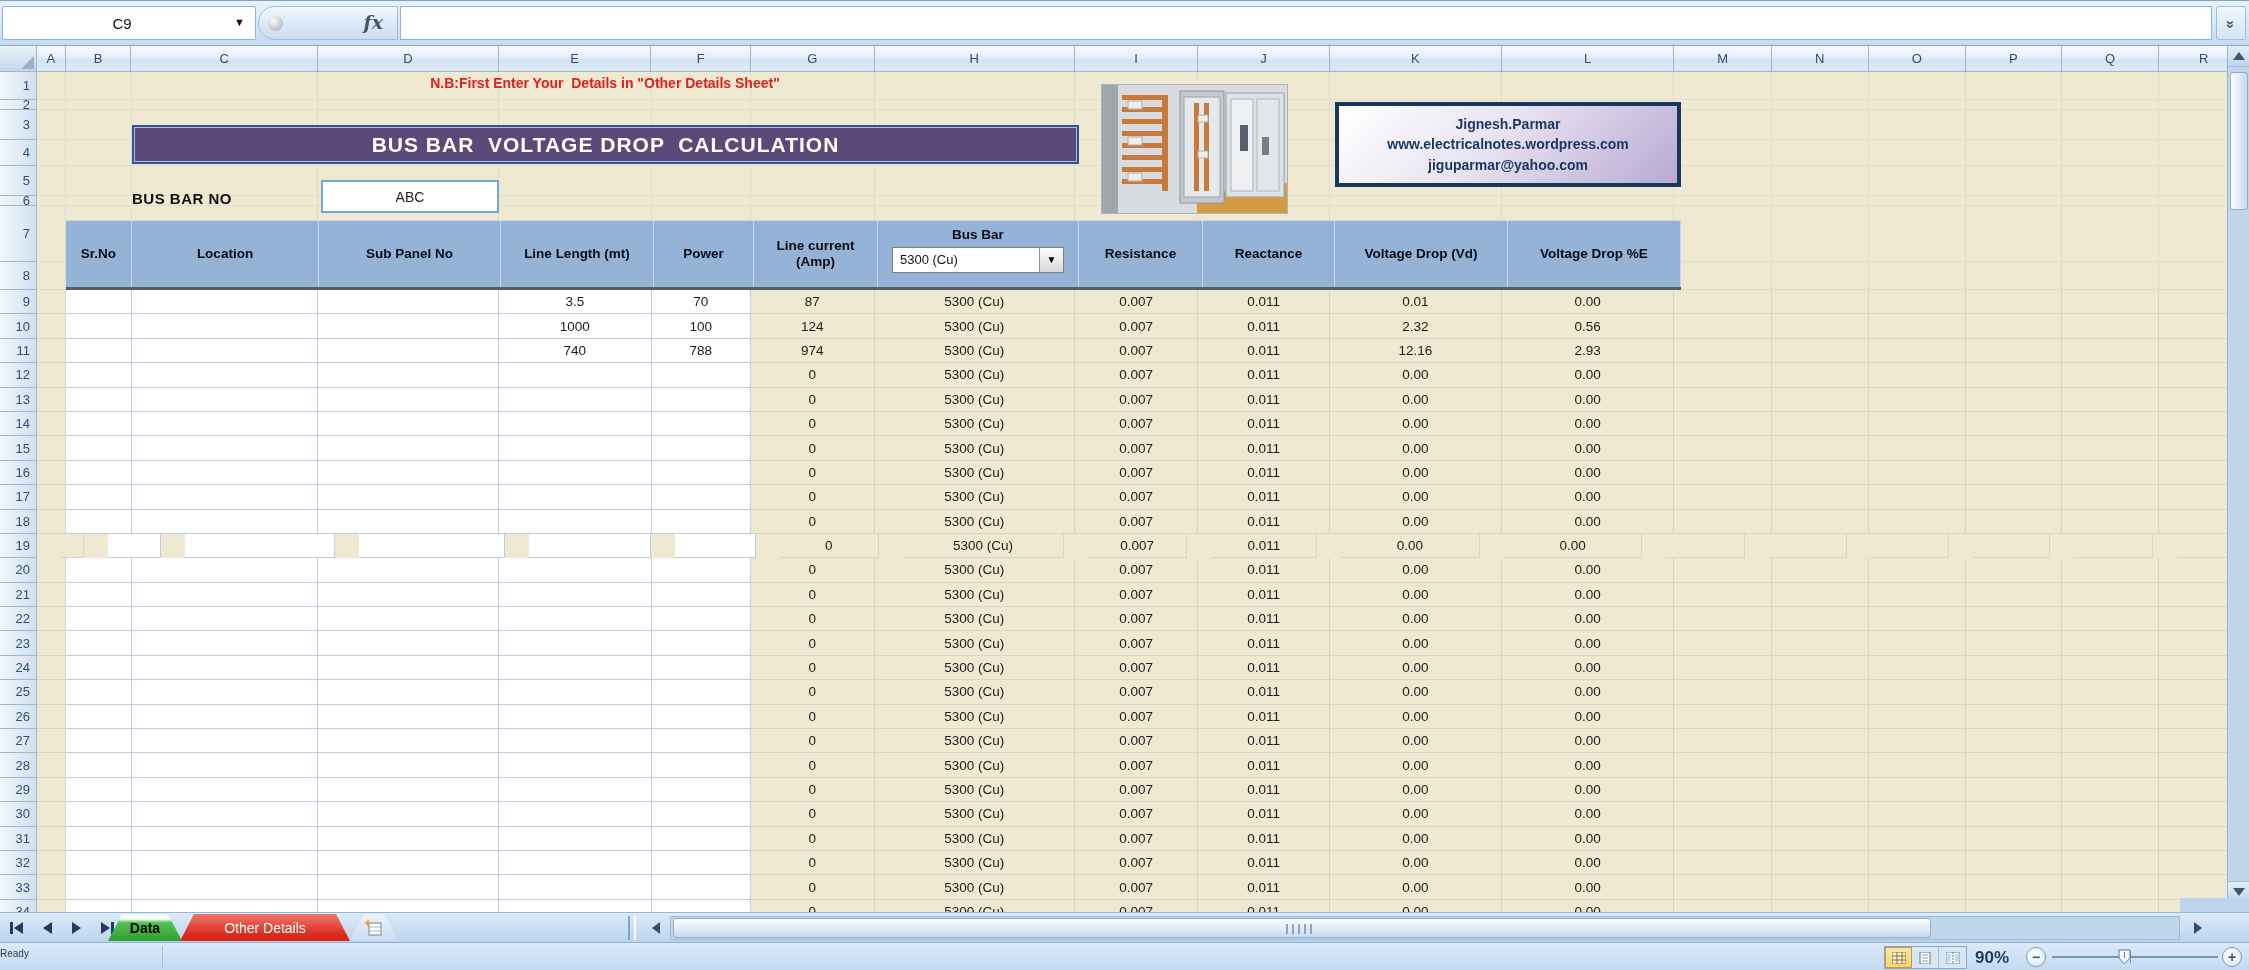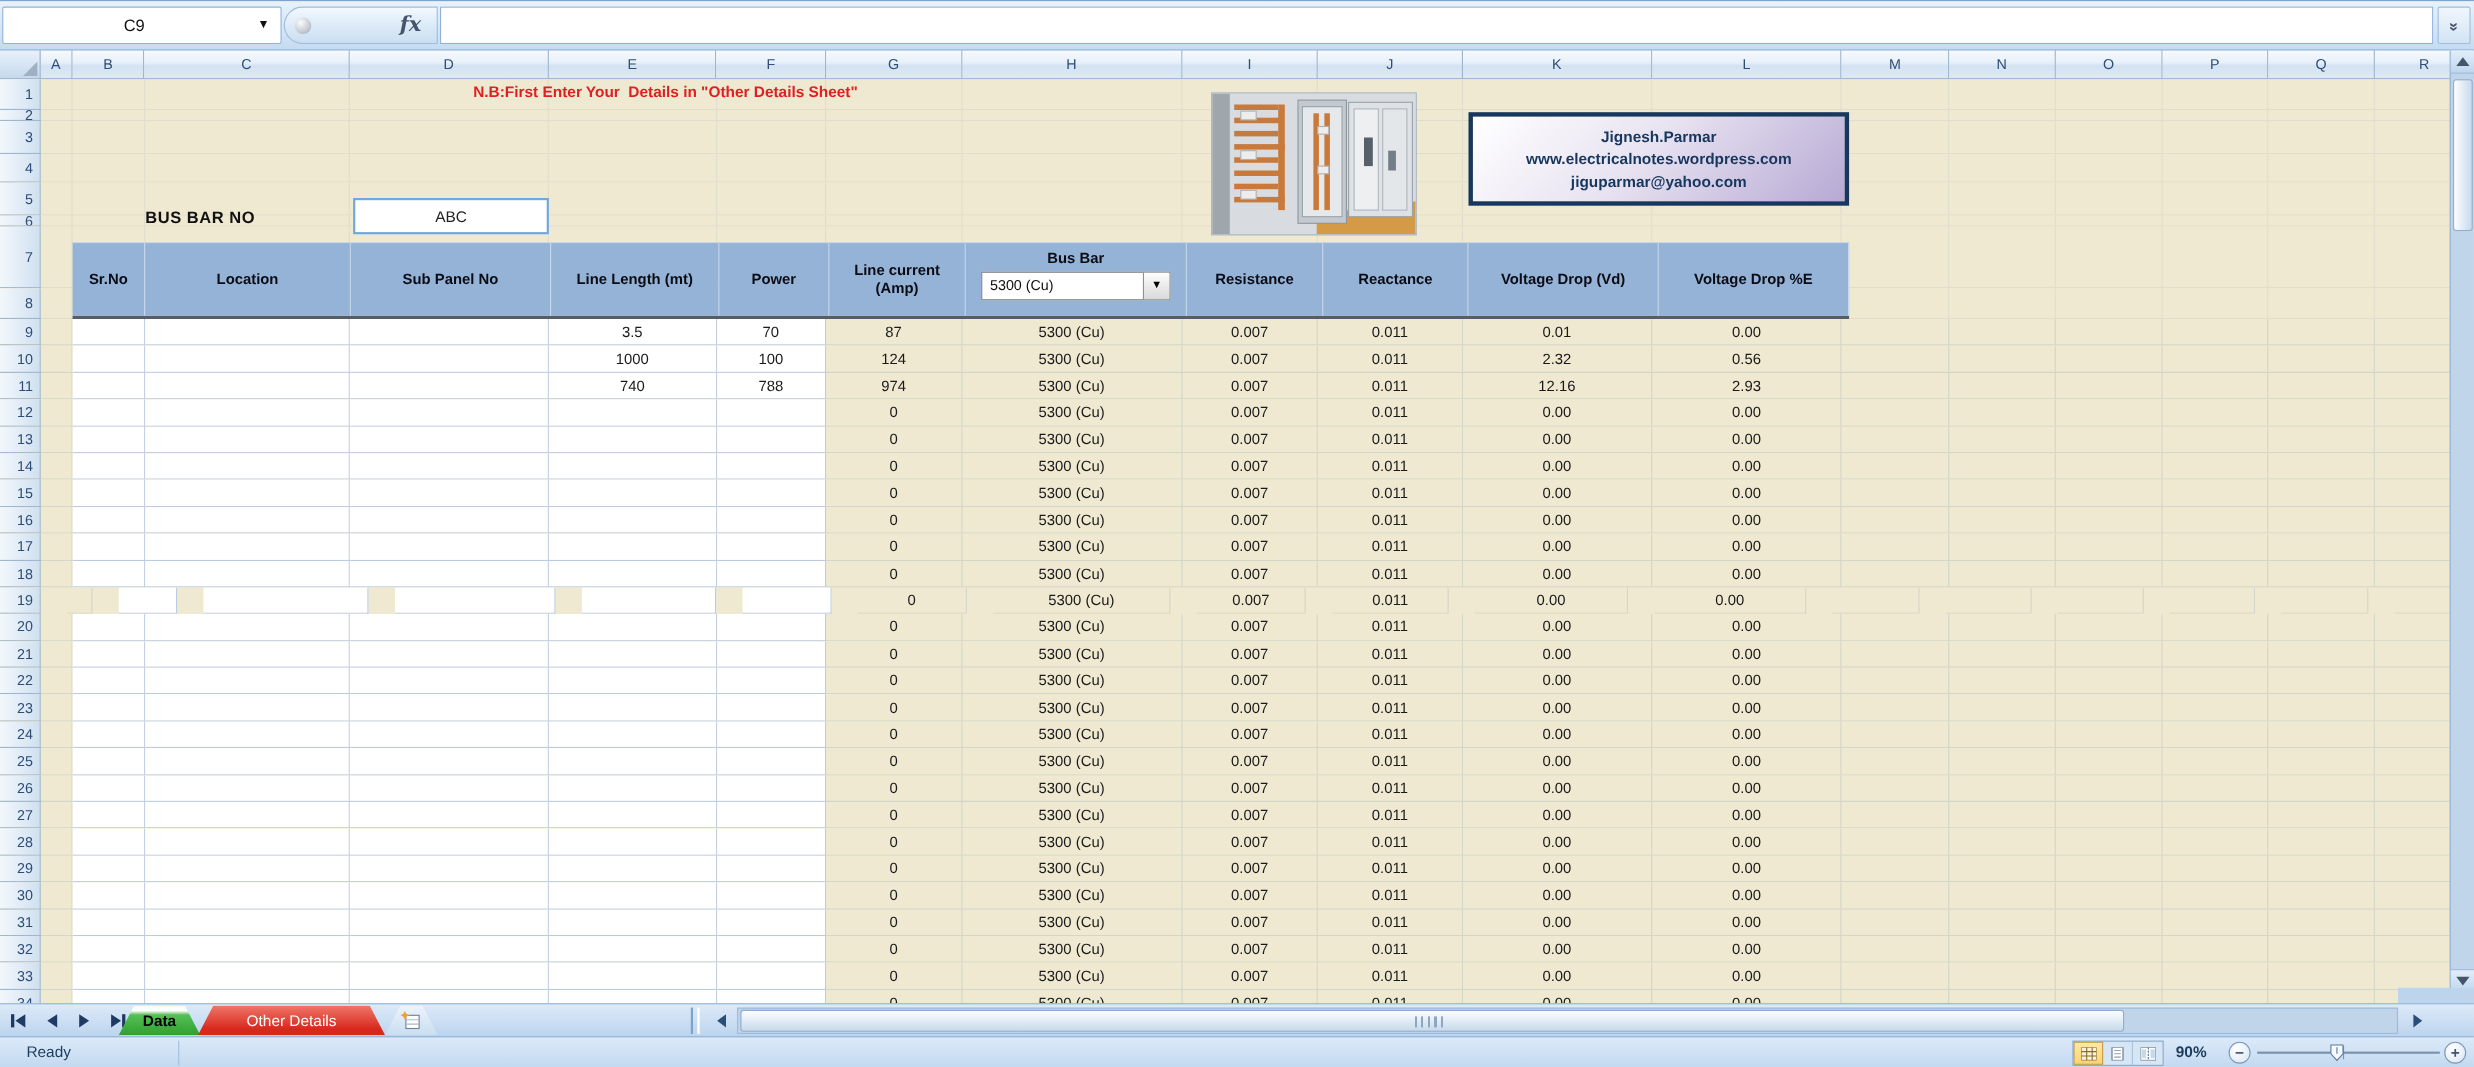--- a/index.html
+++ b/index.html
@@ -119,27 +119,27 @@
   .h-thumb { position:absolute; left:2px; top:1px; width:1258px; height:20px; border-radius:3px;
     background:linear-gradient(180deg,#FDFEFF,#DCE8F4 60%,#C8DAEC); border:1px solid #8FAFD2; cursor:grab; }
   .h-grip { position:absolute; left:612px; top:5px; width:26px; height:10px;
     background:repeating-linear-gradient(90deg,#8FA6C0 0 2px,transparent 2px 6px); }
   .h-right { position:absolute; left:2186px; top:4px; width:24px; height:22px; display:flex; align-items:center; justify-content:center; cursor:pointer; }
   .scroll-corner { position:absolute; left:2180px; top:898px; width:69px; height:14px; background:#BCD4EC; }
 
   
   .status-bar { position:absolute; left:0; top:942px; width:2249px; height:28px;
     background:linear-gradient(180deg,#DCEAFA 0%,#C3D9F0 100%); border-top:1px solid #8FB0D3; }
-  .status-text { position:absolute; left:24px; top:5px; font-size:14px; color:#1E3C5C; }
+  .status-text { position:absolute; left:0; top:5px; font-size:10px; color:#1E3C5C; }
   .status-div { position:absolute; left:162px; top:3px; width:1px; height:22px; background:#A3BEDA; }
   .view-group { position:absolute; left:1884px; top:3px; display:flex; border:1px solid #89A8C8; background:#D7E6F5; }
   .view-btn { width:27px; height:21px; display:flex; align-items:center; justify-content:center; cursor:pointer; border-right:1px solid #A9C2DC; }
   .view-btn:last-child { border-right:none; }
   .view-btn.selected { background:linear-gradient(180deg,#FEE8A6,#FBD46F); border:1px solid #C79A3C; }
-  .zoom-label { position:absolute; left:1968px; top:5px; width:48px; text-align:center; font-size:14px; font-weight:bold; color:#1E3C5C; cursor:pointer; }
+  .zoom-label { position:absolute; left:1968px; top:5px; width:48px; text-align:center; font-size:17px; font-weight:bold; color:#1E3C5C; cursor:pointer; }
   .zoom-circle { position:absolute; top:4px; width:20px; height:20px; border-radius:50%;
     border:1px solid #7A99B8; background:radial-gradient(circle at 35% 30%,#FFFFFF,#D7E5F2);
     display:flex; align-items:center; justify-content:center; font-size:14px; font-weight:bold; color:#44546A; cursor:pointer; }
   .zoom-out { left:2026px; }
   .zoom-in { left:2222px; }
   .zoom-track { position:absolute; left:2052px; top:13px; width:166px; height:2px; background:#7A93AC; }
   .zoom-tick { position:absolute; left:2130px; top:8px; width:1px; height:12px; background:#7A93AC; }
   .zoom-marker { position:absolute; left:2118px; top:6px; cursor:grab; }
 </style>
 </head>
@@ -901,20 +901,23 @@
           <div class="cell" style="width: 97px;"></div>
           <div class="cell" style="width: 98px;"></div>
           <div class="cell" style="width: 96px;"></div>
           <div class="cell" style="width: 98px;"></div>
           <div class="cell" style="width: 90px;"></div>
         </div>
       </div>
 
     <div class="note">N.B:First Enter Your  Details in "Other Details Sheet"</div>
 
+    <div class="banner">
+      <span>BUS BAR  VOLTAGE DROP  CALCULATION</span>
+    </div>
 
     <div class="busbar-label">BUS BAR NO</div>
     <div class="busbar-value">
       <span>ABC</span>
     </div>
 
     <div class="equip">
       <svg width="185" height="128" viewBox="0 0 185 128">
         <rect x="0" y="0" width="185" height="128" fill="#D8DCE0"></rect>
         <rect x="0" y="0" width="16" height="128" fill="#9FA6AC"></rect>

